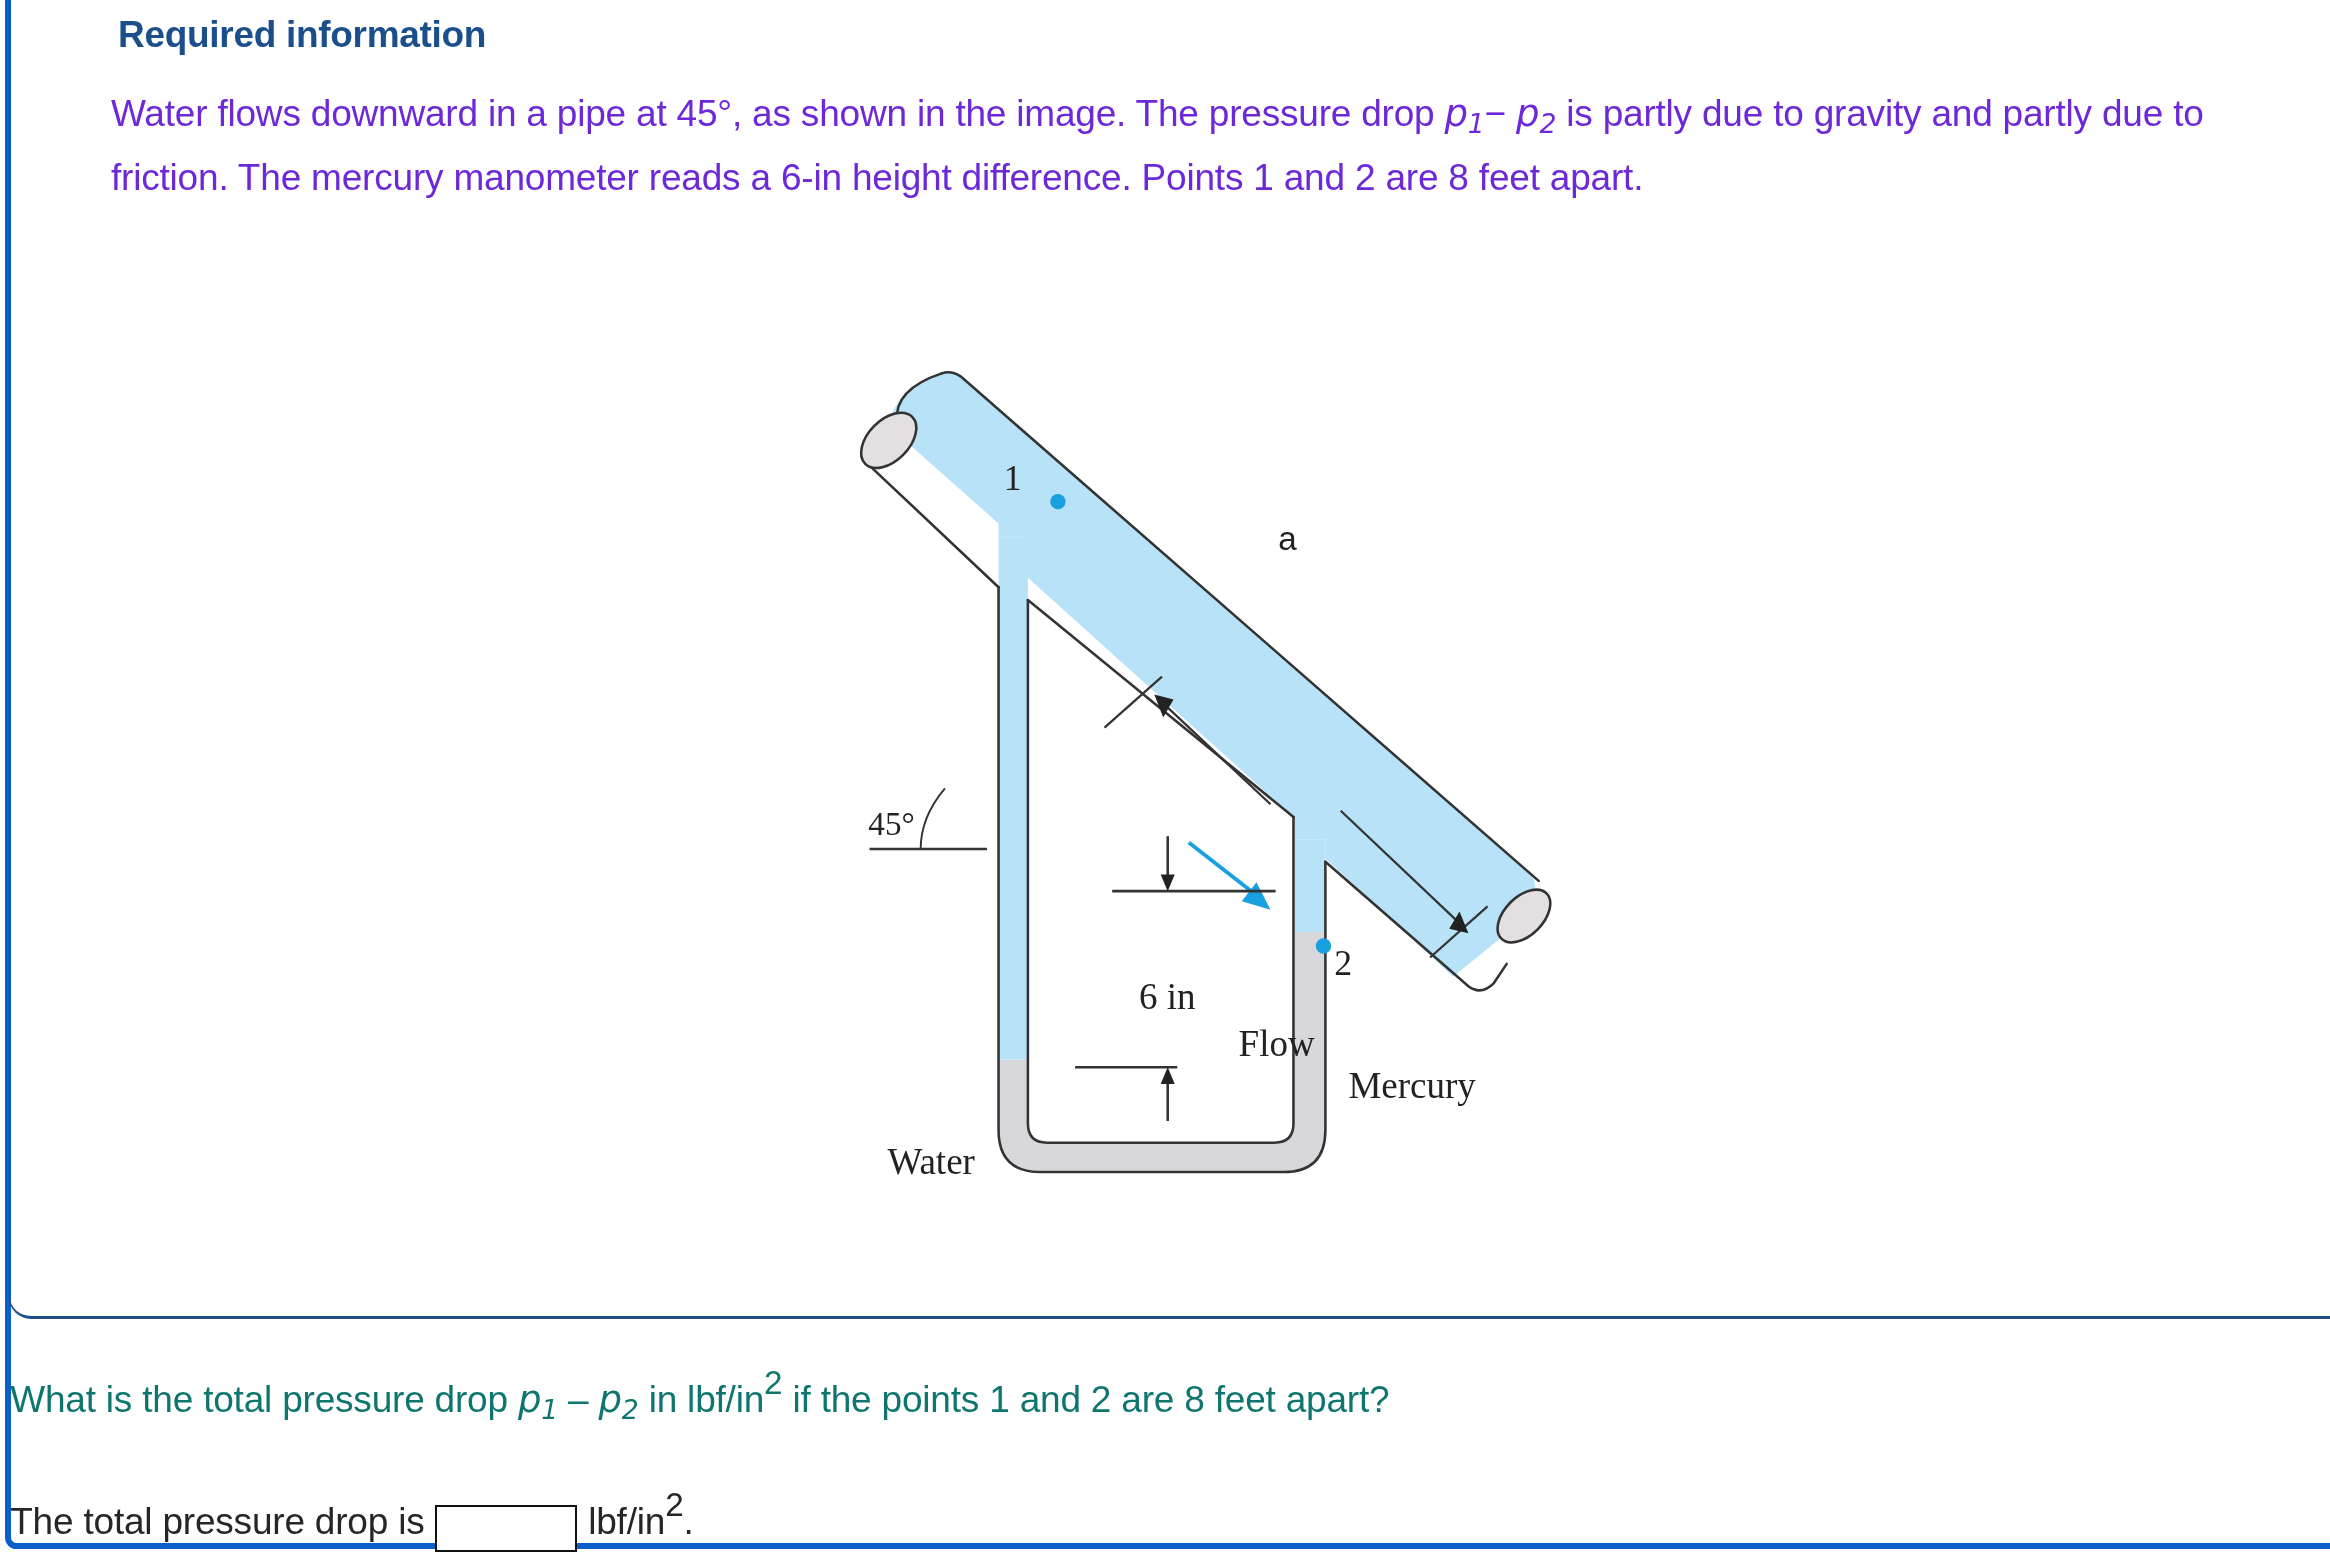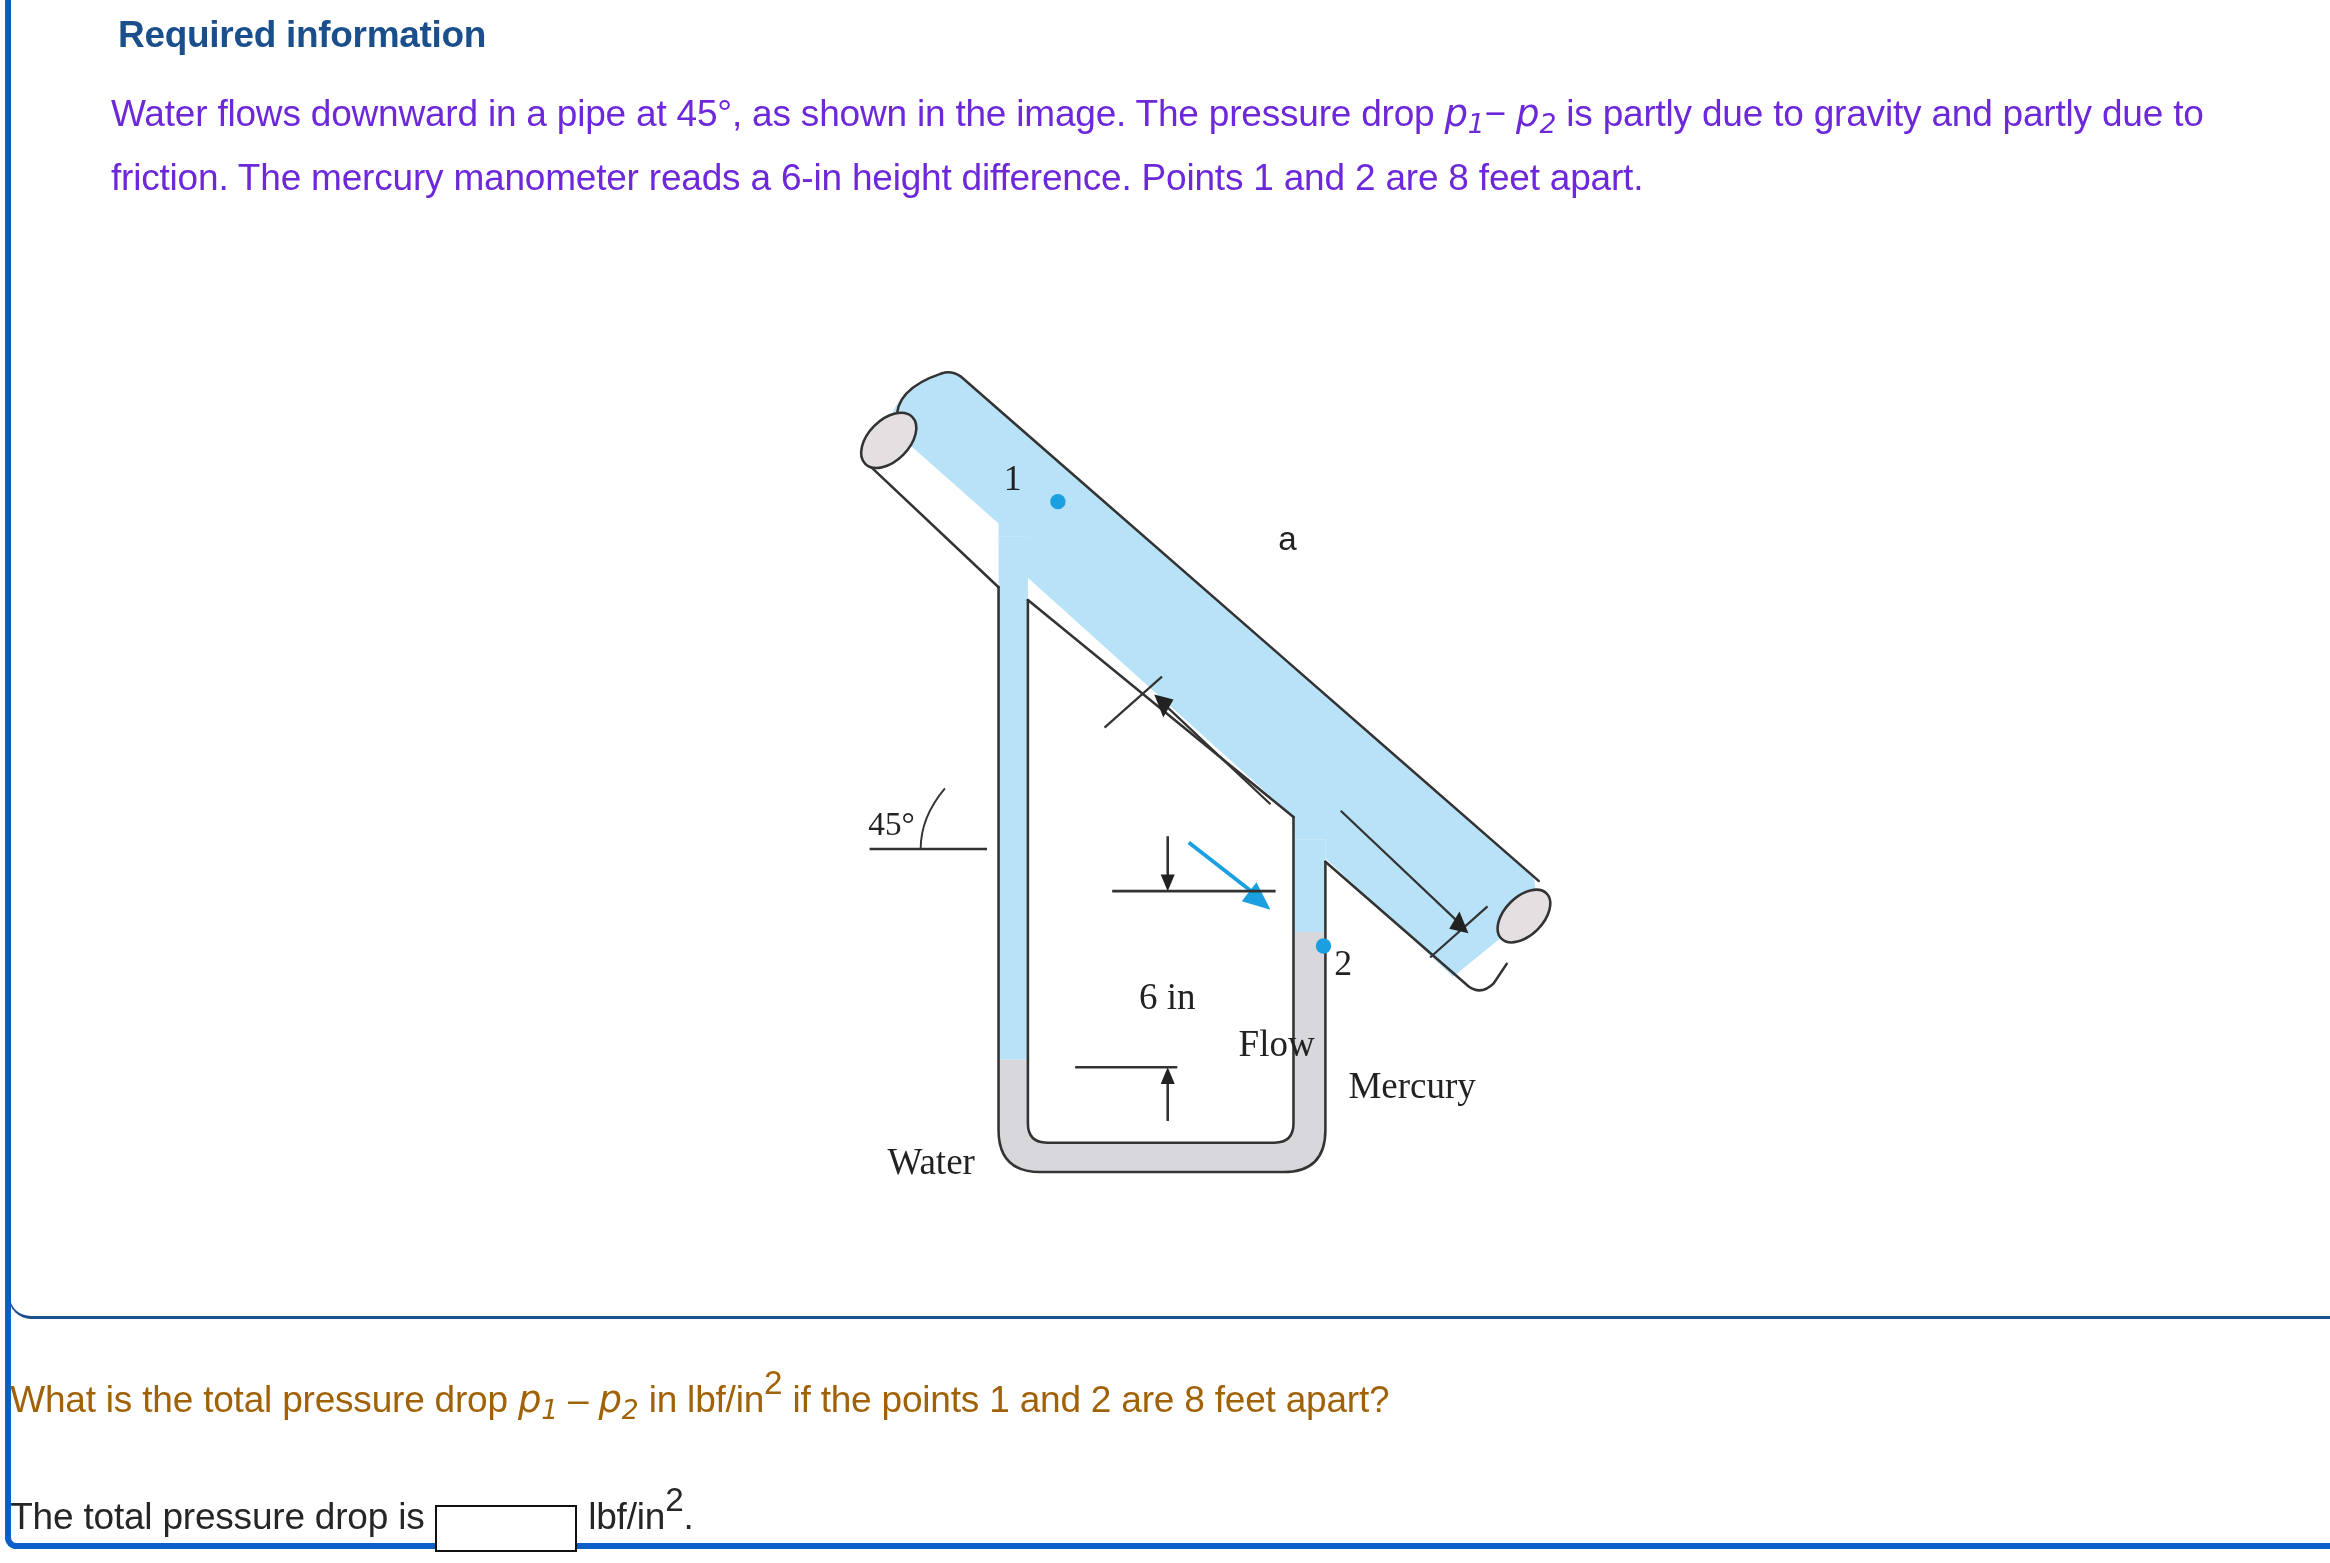--- a/index.html
+++ b/index.html
@@ -60,32 +60,32 @@
       width: 798px; height: 894px;
     }
     .diagram svg { width: 100%; height: 100%; display: block; }
     .diag-label { font-family: "Liberation Serif", "DejaVu Serif", serif; fill: #222; }
     .diag-label-sans { font-family: "Liberation Sans", sans-serif; fill: #222; }
 
     .question {
       position: absolute;
       left: 10.2px; top: 1378px;
       font-size: 37px;
-      color: #a16207;
+      color: #0f766e;
       letter-spacing: -0.2px;
       white-space: nowrap;
     }
     .answer-line {
       position: absolute;
       left: 10.2px; top: 1496px;
       font-size: 37px;
       color: #262626;
       letter-spacing: -0.2px;
       white-space: nowrap;
-      display: flex; align-items: flex-start;
+      display: flex; align-items: flex-end;
     }
     .answer-input {
       display: inline-block;
       width: 142px; height: 47px;
       border: 2.6px solid #111;
       margin: 0 11.5px 0 10.2px;
       background: #fff;
       font-size: 32px;
       padding: 0 5.1px;
       outline: none;

